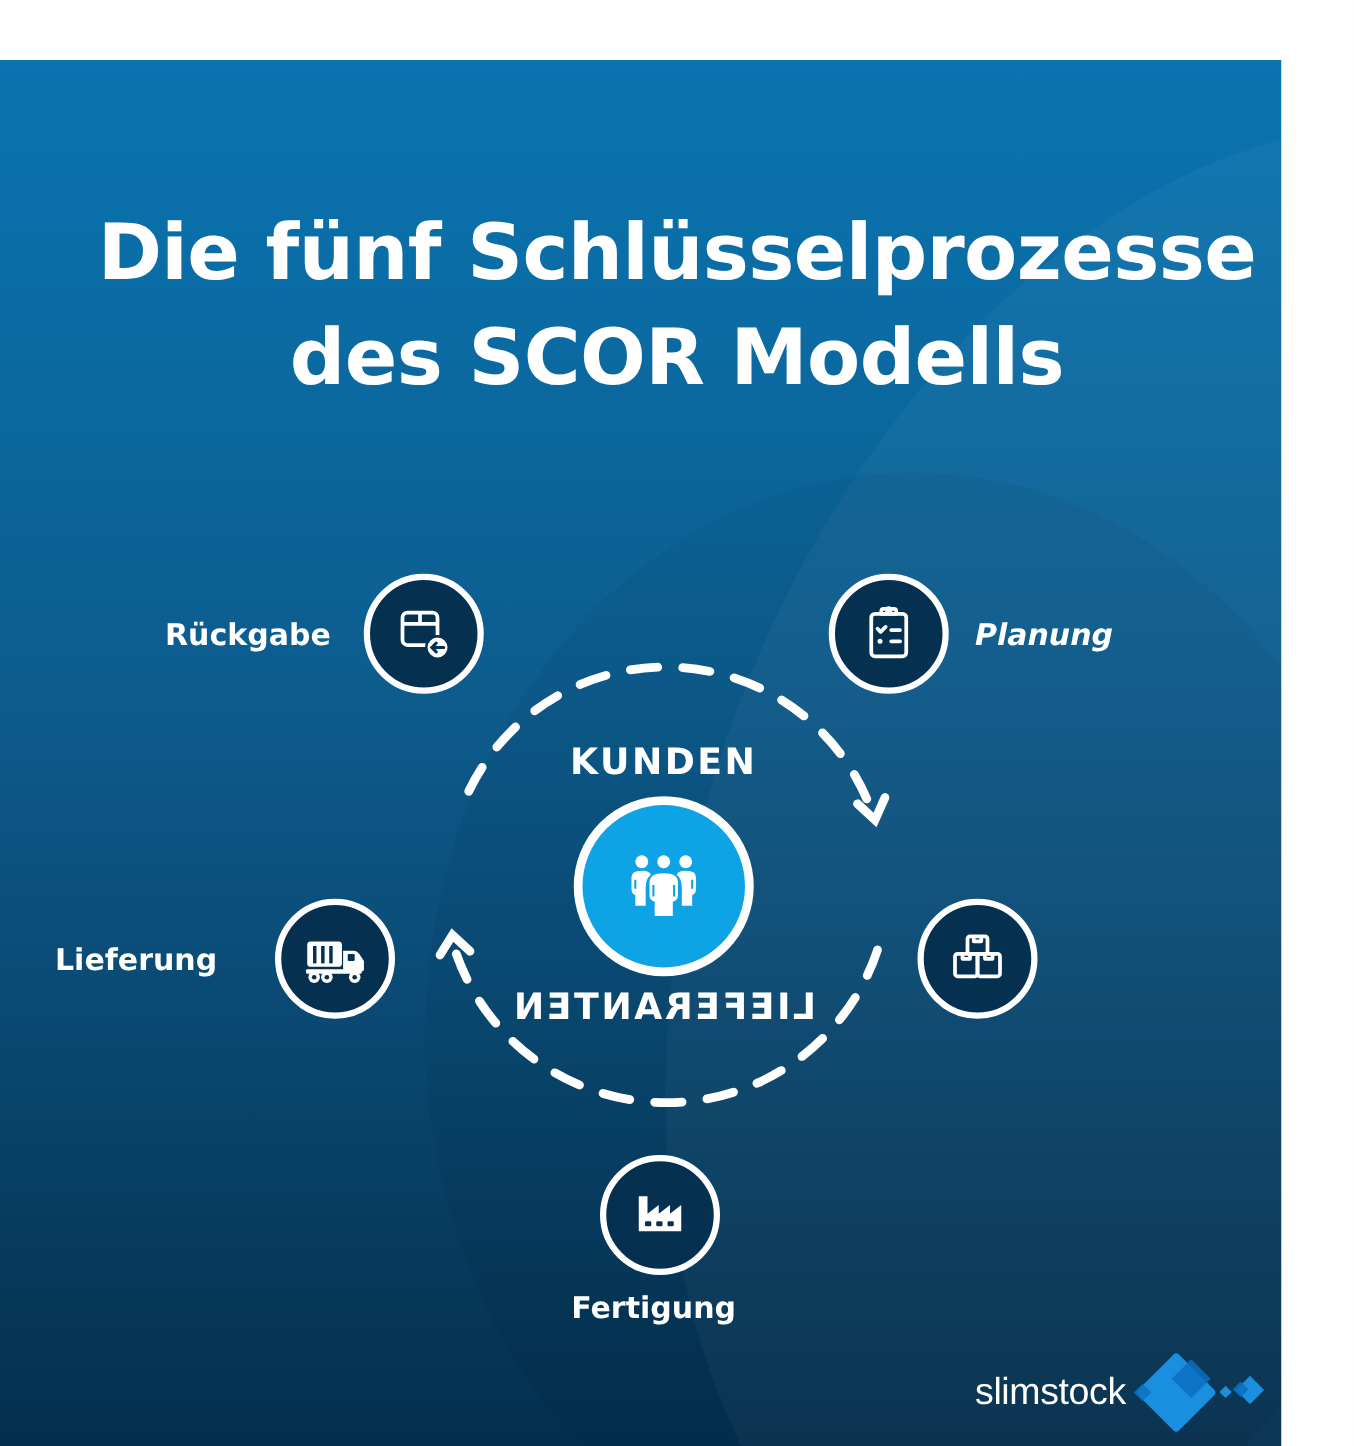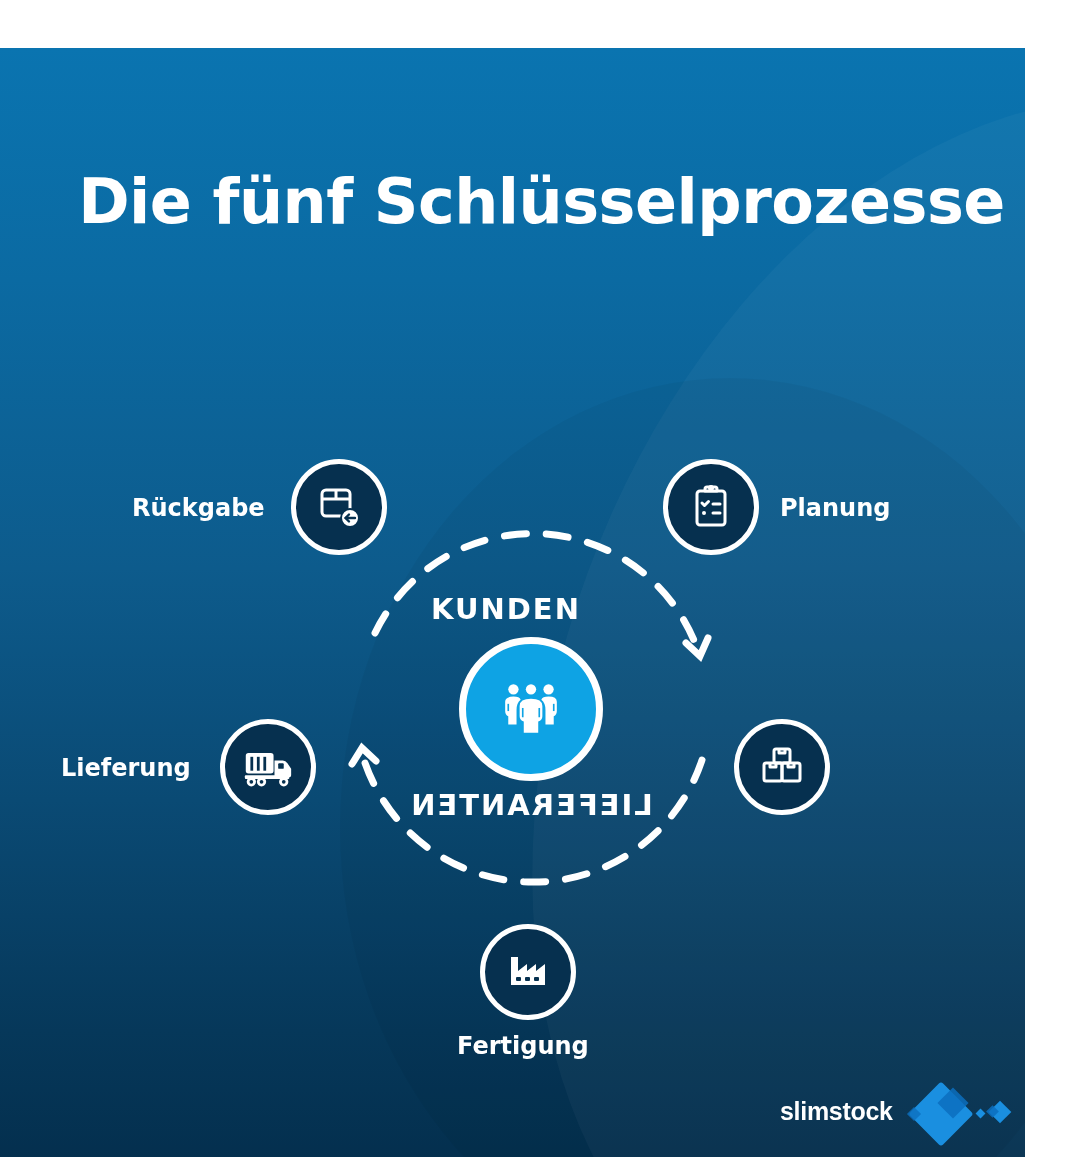--- a/index.html
+++ b/index.html
@@ -38,44 +38,45 @@
     .label {
       position: absolute; color: #ffffff; font-weight: bold; font-size: 24px;
       white-space: nowrap; line-height: 34px;
     }
     .center {
       position: absolute; left: 459px; top: 589px; width: 144px; height: 144px;
       border-radius: 50%; background: #0ea3e4; border: 7px solid #ffffff; box-sizing: border-box;
       display: flex; align-items: center; justify-content: center;
     }
     .kunden {
-      position: absolute; left: 431px; top: 544px; width: 200px; 
+      position: absolute; left: 431px; top: 544px; width: 200px; text-align: center;
       color: #ffffff; font-weight: bold; font-size: 29px; letter-spacing: 2px;
     }
     .lieferanten {
       position: absolute; left: 381px; top: 740px; width: 300px; text-align: center;
       color: #ffffff; font-weight: bold; font-size: 29px; letter-spacing: 2px;
       transform: scaleX(-1);
     }
     .cycle { position: absolute; left: 0; top: 0; }
     .logo { position: absolute; left: 780px; top: 1030px; width: 250px; height: 80px; }
     .logo-text {
-      position: absolute; left: 0; top: 19px; color: #ffffff; font-size: 25px;
-      font-family: "Liberation Sans", sans-serif; letter-spacing: -0.3px; font-weight: bold;
+      position: absolute; left: 0; top: 19px; color: #ffffff; font-size: 30px;
+      font-family: "Liberation Sans", sans-serif; letter-spacing: -0.3px;
     }
   </style>
 </head>
 <body>
 
 <div class="canvas">
   <div class="shape-overlay"></div>
   <div class="shape-overlay2"></div>
 
   <div class="title">
     <div>Die fünf Schlüsselprozesse</div>
+    <div>des SCOR Modells</div>
   </div>
 
   <svg class="cycle" width="1083" height="1157">
     <g fill="none" stroke="#ffffff" stroke-width="7" stroke-linecap="round">
 
       <path d="M 375 585 A 175 175 0 0 1 697 600" stroke-dasharray="22 20"></path>
 
       <path d="M 702 712 A 178 178 0 0 1 364 712" stroke-dasharray="22 20"></path>
 
       <path d="M 686 595 L 700 608 L 708 590"></path>
@@ -128,23 +129,23 @@
         <rect x="11" y="9" width="28" height="34" rx="3"></rect>
         <path d="M19 9 v-2 q0 -2 2 -2 h8 q2 0 2 2 v2 z" fill="#06304f"></path>
         <circle cx="25" cy="6" r="1.5"></circle>
         <path d="M16 21 l2.5 2.5 l4 -4"></path>
         <line x1="27" y1="22" x2="34" y2="22"></line>
         <line x1="27" y1="31" x2="34" y2="31"></line>
       </g>
       <circle cx="18" cy="31" r="2" fill="#ffffff"></circle>
     </svg>
   </div>
-  <div class="label" style="left:780px; top:443px;">Planung</div>
-
-  <div class="label" style="left:61px; top:703px;text-align:center;">Lieferung</div>
+  <div class="label" style="left:780px; top:443px;font-style:italic;">Planung</div>
+
+  <div class="label" style="left:44px; top:703px;text-align:center;">Lieferung</div>
   <div class="node" style="left:220px; top:671px;">
     <svg viewBox="0 0 54 50" width="54" height="50">
       <g fill="#ffffff">
         <rect x="3" y="10" width="30" height="22" rx="3"></rect>
         <path d="M34 18 h9 q3 0 5 3 l4 6 v7 q0 2 -2 2 h-16 z"></path>
         <rect x="2" y="34" width="48" height="4" rx="1"></rect>
         <circle cx="9" cy="41" r="5"></circle>
         <circle cx="20" cy="41" r="5"></circle>
         <circle cx="44" cy="41" r="5"></circle>
       </g>

